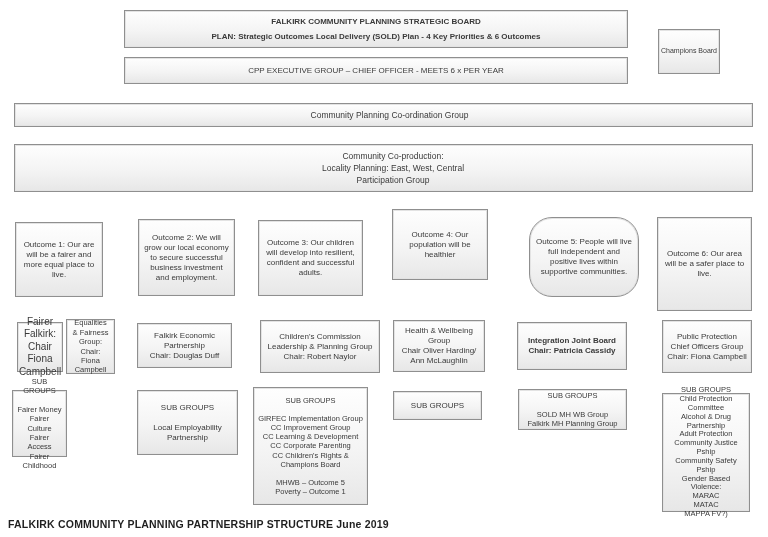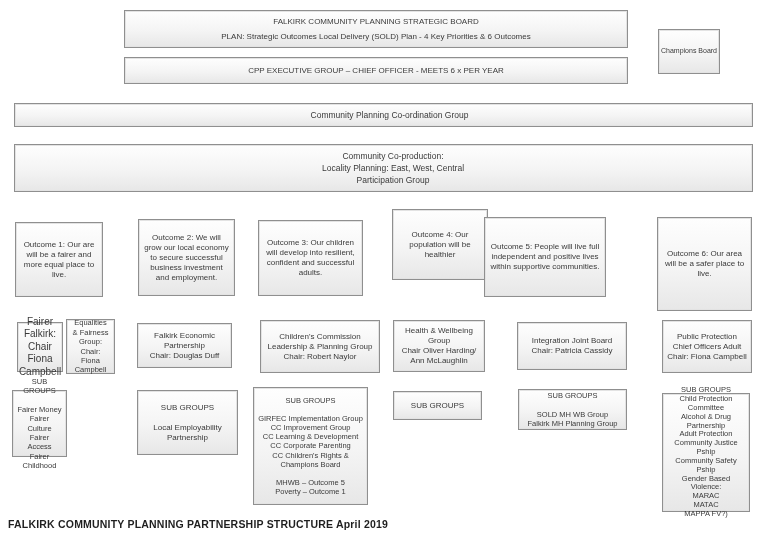--- a/index.html
+++ b/index.html
@@ -22,43 +22,43 @@
     align-items: center;
     justify-content: center;
     text-align: center;
     padding: 2px 4px;
     font-size: 8px;
   }
   .t { white-space: pre-line; line-height: 1.25; }
 
   
   #strategic-board   { left:124px; top:10px;  width:504px; height:38px; }
-  #strategic-board .t{ line-height: 1.9; }
+  #strategic-board .t{ line-height: 1.9; font-weight: bold; }
   #champions-board   { left:658px; top:29px;  width:62px;  height:45px; font-size:7px; }
   #champions-board .t{ white-space: nowrap; }
   #executive-group   { left:124px; top:57px;  width:504px; height:27px; }
   #coordination-group{ left:14px;  top:103px; width:739px; height:24px; font-size:8.5px;padding-left:16px; }
   #coproduction-group{ left:14px;  top:144px; width:739px; height:48px; font-size:8.5px;padding-left:23px; }
   #coproduction-group .t { line-height: 1.45; }
 
   
   #outcome-1 { left:15px;  top:222px; width:88px;  height:75px; }
   #outcome-2 { left:138px; top:219px; width:97px;  height:77px; }
   #outcome-3 { left:258px; top:220px; width:105px; height:76px;justify-content:center; }
   #outcome-4 { left:392px; top:209px; width:96px;  height:71px; }
-  #outcome-5 { left:484px; top:217px; width:122px; height:80px; }
+  #outcome-5 { left:529px; top:217px; width:110px; height:80px;border-radius:23px; }
   #outcome-6 { left:657px; top:217px; width:95px;  height:94px; }
 
   
   #group-1 { left:17px;  top:322px; width:46px;  height:50px; font-size:10px;align-items:center; }
   #group-2 { left:66px;  top:319px; width:49px;  height:55px; font-size:7.5px;text-align:center; }
   #group-3 { left:137px; top:323px; width:95px;  height:45px; }
   #group-4 { left:260px; top:320px; width:120px; height:53px; }
   #group-5 { left:393px; top:320px; width:92px;  height:52px; }
-  #group-6 { left:517px; top:322px; width:110px; height:48px; }
+  #group-6 { left:517px; top:322px; width:110px; height:48px;font-weight:bold; }
   #group-7 { left:662px; top:320px; width:90px;  height:53px; }
 
   
   #subgroup-1 { left:12px;  top:390px; width:55px;  height:67px;  font-size:7.5px; }
   #subgroup-2 { left:137px; top:390px; width:101px; height:65px; }
   #subgroup-3 { left:253px; top:387px; width:115px; height:118px; font-size:7.5px; }
   #subgroup-3 .t { line-height: 1.22; }
   #subgroup-4 { left:393px; top:391px; width:89px;  height:29px; }
   #subgroup-5 { left:518px; top:389px; width:109px; height:41px;  font-size:7.5px; }
   #subgroup-6 { left:662px; top:393px; width:88px;  height:119px; font-size:7.5px; }
@@ -139,21 +139,21 @@
   </div>
   <div class="box" id="group-5">
     <span class="t">Health &amp; Wellbeing Group
 Chair Oliver Harding/ Ann McLaughlin</span>
   </div>
   <div class="box" id="group-6">
     <span class="t">Integration Joint Board
 Chair: Patricia Cassidy</span>
   </div>
   <div class="box" id="group-7">
-    <span class="t">Public Protection Chief Officers Adult
+    <span class="t">Public Protection Chief Officers Group
 Chair: Fiona Campbell</span>
   </div>
 
   <div class="box" id="subgroup-1">
     <span class="t">SUB GROUPS
 
 Fairer Money
 Fairer Culture
 Fairer Access
 Fairer Childhood</span>
@@ -190,15 +190,15 @@
 Alcohol &amp; Drug Partnership
 Adult Protection
 Community Justice Pship
 Community Safety Pship
 Gender Based Violence:
 MARAC
 MATAC
 MAPPA FV?)</span>
   </div>
 
-  <div class="footer-title">FALKIRK COMMUNITY PLANNING PARTNERSHIP STRUCTURE  April 2019</div>
+  <div class="footer-title">FALKIRK COMMUNITY PLANNING PARTNERSHIP STRUCTURE  June 2019</div>
 
 </div>
 
 </body></html>

